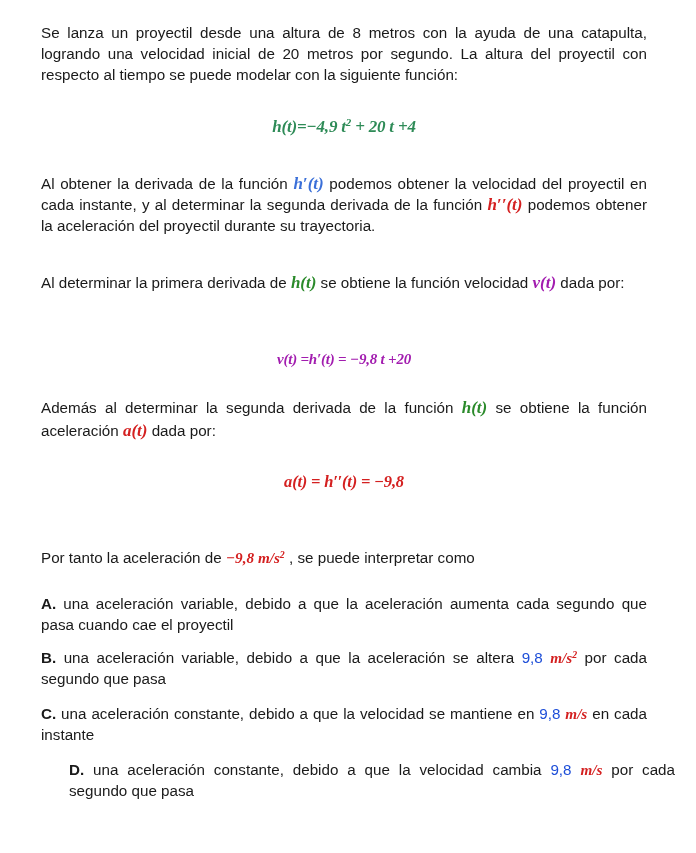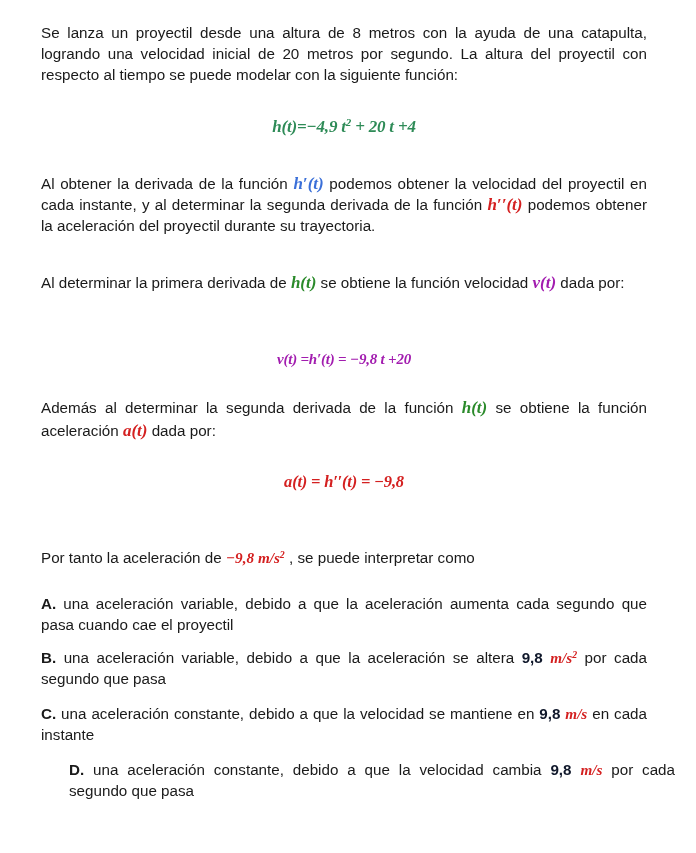--- a/index.html
+++ b/index.html
@@ -46,22 +46,22 @@
       font-style: italic;
       font-weight: bold;
       font-size: 17px;
     }
     .green { color: #2e8b57; }
     .green2 { color: #2a8a2a; }
     .blue { color: #3a6fd8; }
     .navy { color: #a21caf; margin-top: 24px; }
     .red { color: #d42020; }
     .num-red {
-      color: #0f172a;
-      font-weight: bold;
+      color: #1d4ed8;
+      font-weight: normal;
       font-family: "Liberation Sans", sans-serif;
     }
     .unit-red {
       color: #d42020;
       font-family: "Liberation Serif", serif;
       font-style: italic;
       font-weight: bold;
     }
     sup { font-size: 0.65em; vertical-align: 0.55em; line-height: 0; }
     .opt-letter { font-weight: bold; }

